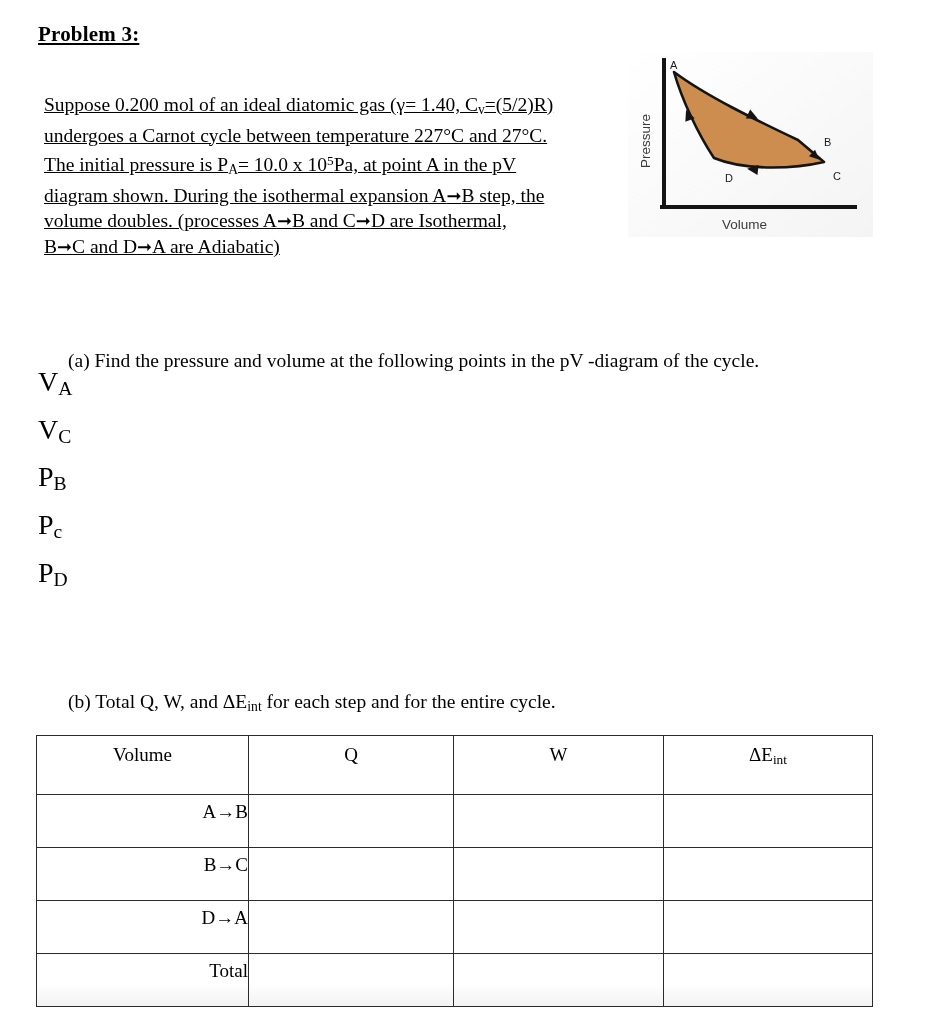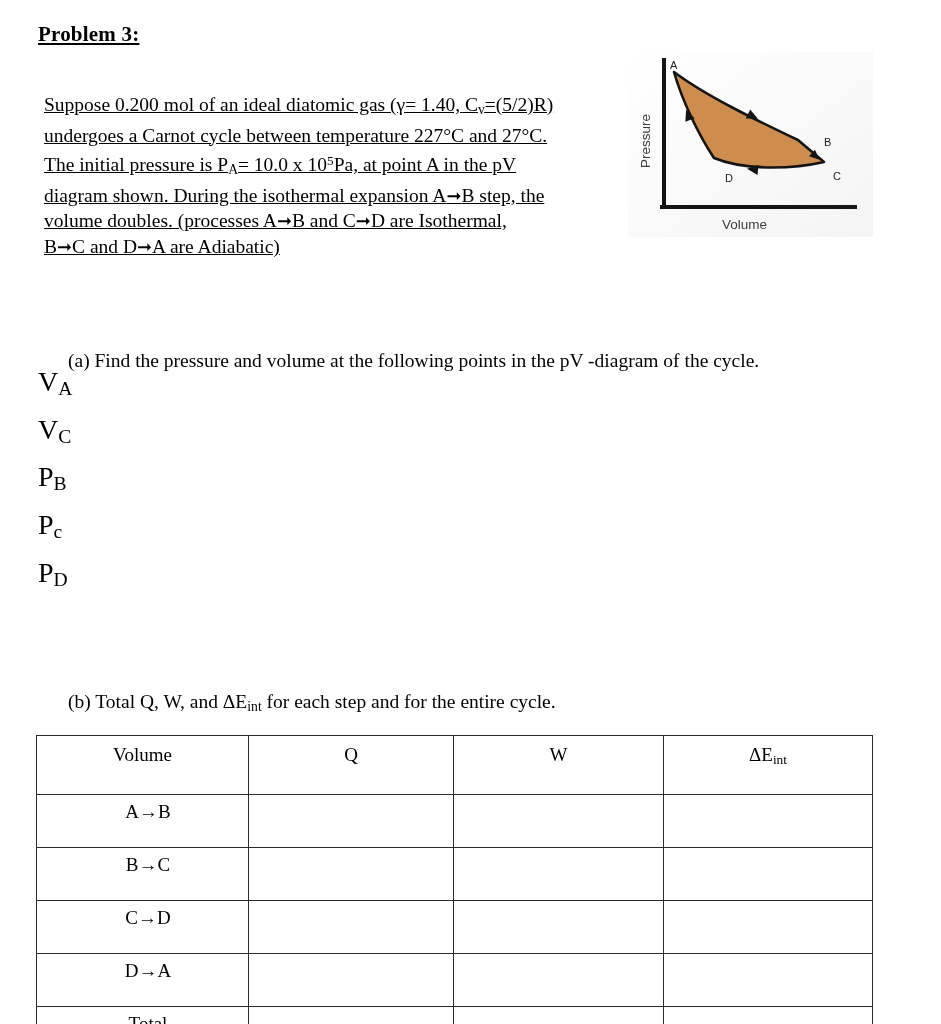--- a/index.html
+++ b/index.html
@@ -101,21 +101,21 @@
     vertical-align: top;
     padding-top: 8px;
   }
   .qw-table tbody td {
     height: 46px;
     vertical-align: top;
     padding-top: 6px;
   }
   .qw-table tbody td.proc {
     padding-left: 11px;
-    text-align: center;
+    text-align: right;
   }
   .col-proc { width: 212px; }
   .col-q    { width: 205px; }
   .col-w    { width: 210px; }
   .col-e    { width: 209px; }
   tr.total-row td {
     background: linear-gradient(to bottom, #ffffff 0%, #ffffff 55%, #f2f2f2 100%);
   }
 </style>
 </head>
@@ -207,26 +207,20 @@
       <td></td>
       <td></td>
     </tr>
     <tr>
       <td class="proc">B→C</td>
       <td></td>
       <td></td>
       <td></td>
     </tr>
     <tr>
-      <td class="proc">C→D</td>
-      <td></td>
-      <td></td>
-      <td></td>
-    </tr>
-    <tr>
       <td class="proc">D→A</td>
       <td></td>
       <td></td>
       <td></td>
     </tr>
     <tr class="total-row">
       <td class="proc">Total</td>
       <td></td>
       <td></td>
       <td></td>

